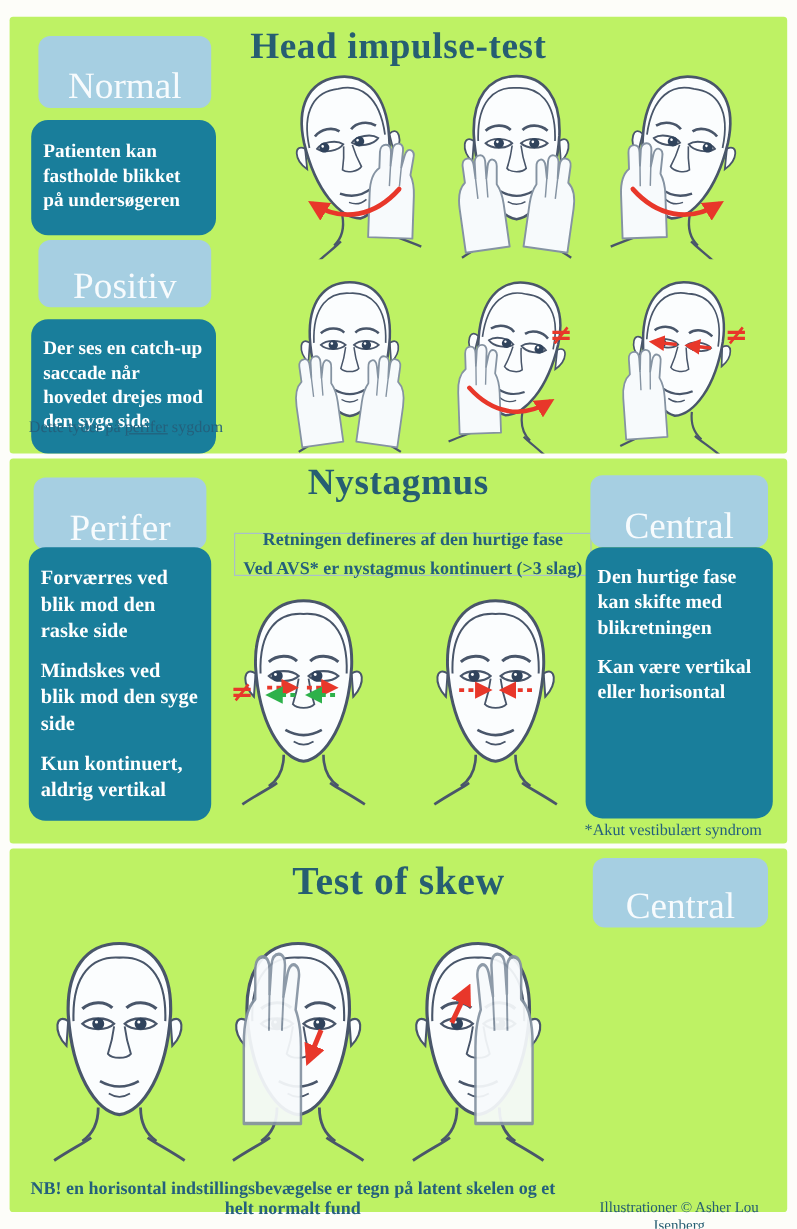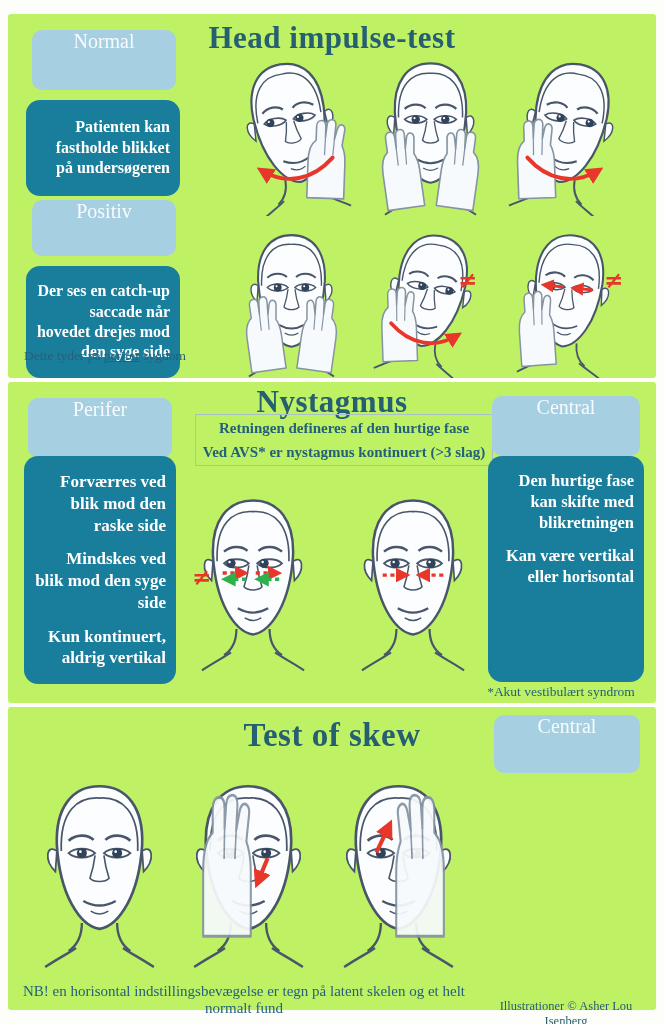--- a/index.html
+++ b/index.html
@@ -3,29 +3,29 @@
 <meta charset="utf-8">
 <style>
   *{box-sizing:border-box;margin:0;padding:0}
   html,body{width:664px;height:1024px}
   body{background:#fdfdf9;font-family:"Liberation Serif","DejaVu Serif",serif;position:relative;overflow:hidden}
   .panel{position:absolute;left:8px;width:648px;background:#bef264;border-radius:3px}
   #panel1{top:14px;height:364px}
   #panel2{top:382px;height:321px}
   #panel3{top:707px;height:303px}
   .sec-title{position:absolute;left:0;width:100%;text-align:center;font-weight:bold;color:#265e72;font-size:31px;letter-spacing:.5px}
-  .label-box{position:absolute;background:#a6cfe2;border-radius:10px;color:#f7fbfd;display:flex;align-items:flex-start;justify-content:center;font-size:20px}
-  .teal-box{position:absolute;background:#197e9b;border-radius:14px;color:#fff;font-weight:bold;text-align:right;display:flex;flex-direction:column;justify-content:center;padding:8px 10px;font-size:16px;line-height:1.28}
+  .label-box{position:absolute;background:#a6cfe2;border-radius:10px;color:#f7fbfd;display:flex;align-items:flex-end;justify-content:center;font-size:31px}
+  .teal-box{position:absolute;background:#197e9b;border-radius:14px;color:#fff;font-weight:bold;text-align:left;display:flex;flex-direction:column;justify-content:center;padding:8px 10px;font-size:16px;line-height:1.28}
   .teal-box p{margin:6px 0}
   .teal-box.small{font-size:14.5px;line-height:1.25}
   .head{position:absolute}
   .footnote{position:absolute;color:#24607c;font-size:13.5px;text-align:center}
   .neq{position:absolute;color:#e8372a;font-weight:bold;font-size:23px;line-height:1;font-family:"DejaVu Sans",sans-serif}
   .info-box{position:absolute;border:1px solid #a9bfca;color:#24607c;font-weight:bold;font-size:15px;text-align:center;display:flex;flex-direction:column;justify-content:center;gap:7px}
-  .nb-note{position:absolute;color:#24607c;font-weight:normal;font-size:15px;text-align:center}
+  .nb-note{position:absolute;color:#24607c;font-weight:bold;font-size:15px;text-align:center}
   .credit{position:absolute;color:#265e72;font-size:12.5px;text-align:center}
   .u{text-decoration:underline}
 </style>
 </head>
 <body>
 
 <svg width="0" height="0" style="position:absolute" aria-hidden="true">
   <defs>
     <marker id="mR" viewBox="0 0 10 10" refX="7" refY="5" markerWidth="4.4" markerHeight="4.4" orient="auto-start-reverse">
       <path d="M0,0 L10,5 L0,10 Z" fill="#e8372a"></path>
@@ -143,21 +143,21 @@
     </g>
   </svg>
 
   <span class="neq" style="left:450px;top:255px">≠</span>
   <span class="neq" style="left:596px;top:255px">≠</span>
 </div>
 
 <div class="panel" id="panel2">
   <div class="sec-title" style="top:2px">Nystagmus</div>
 
-  <div class="info-box" style="left:187px;top:32px;width:298px;height:52px">
+  <div class="info-box" style="left:187px;top:62px;width:298px;height:36px">
     <span>Retningen defineres af den hurtige fase</span>
     <span>Ved AVS* er nystagmus kontinuert (&gt;3 slag)</span>
   </div>
 
   <div class="label-box" style="left:20px;top:16px;width:144px;height:60px">
     <span>Perifer</span>
   </div>
   <div class="teal-box" style="left:16px;top:74px;width:152px;height:228px;font-size:17px">
     <p>Forværres ved blik mod den raske side</p>
     <p>Mindskes ved blik mod den syge side</p>

